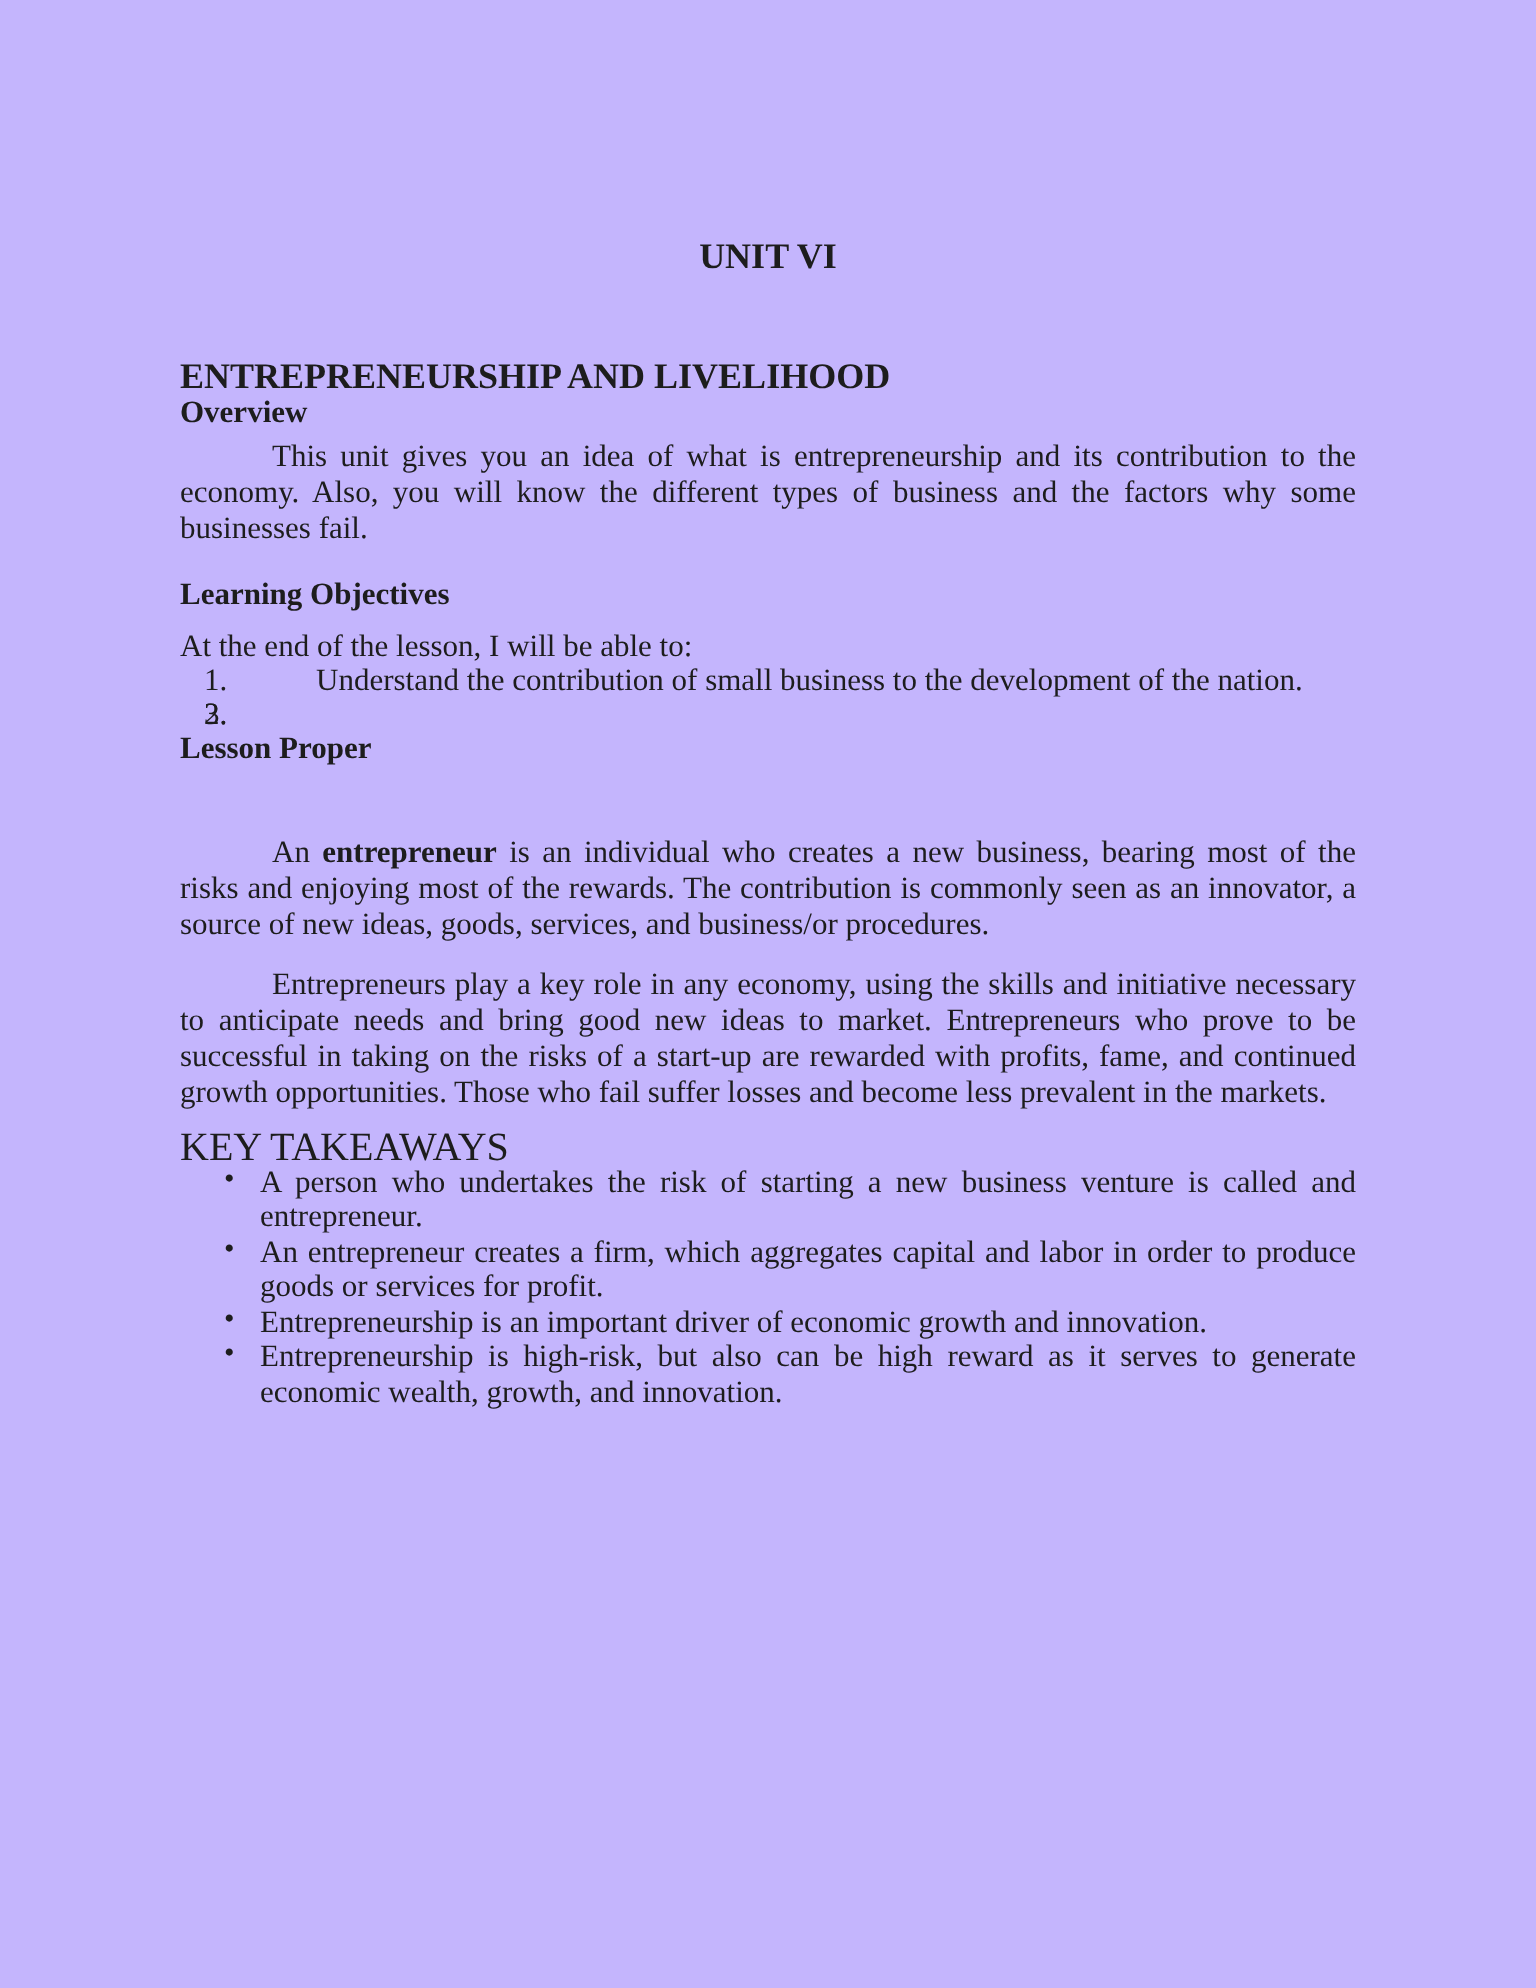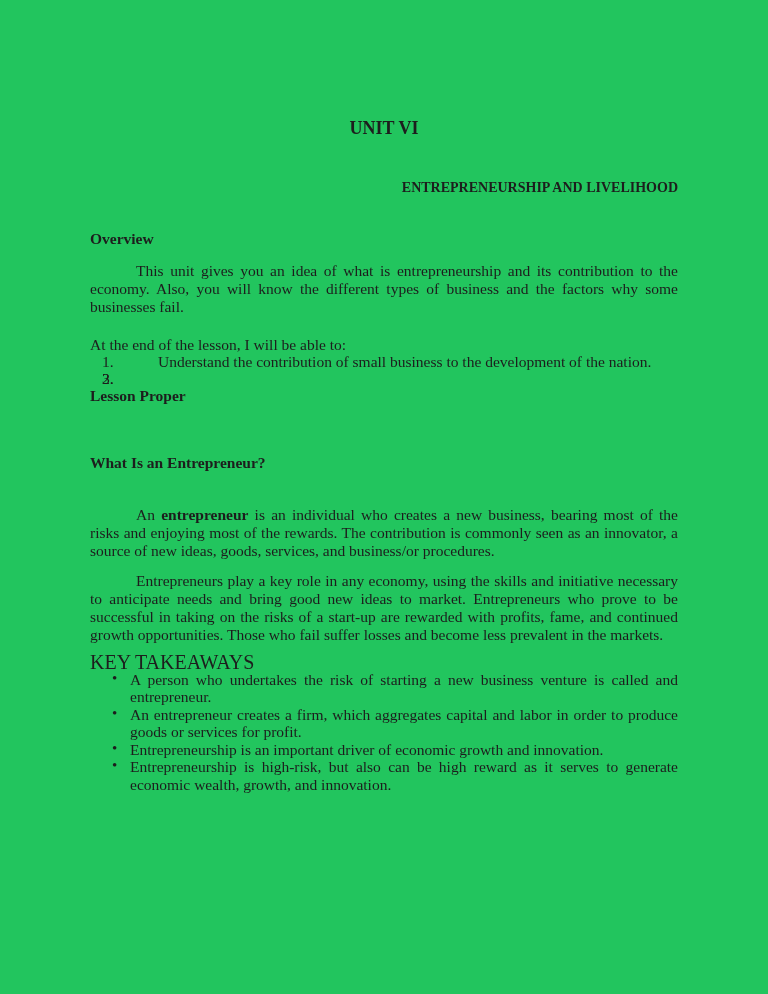--- a/index.html
+++ b/index.html
@@ -5,64 +5,64 @@
   html, body {
     margin: 0;
     padding: 0;
     background: #ffffff;
   }
   .page {
     position: relative;
     width: 768px;
     height: 994px;
     margin: 0;
-    background: #22c55e;
+    background: #c4b5fd;
     box-sizing: border-box;
     padding: 118px 90px 0 90px;
     overflow: hidden;
     font-family: "Liberation Serif", "DejaVu Serif", serif;
     color: #1d1d1d;
     font-size: 15.5px;
     line-height: 18px;
   }
   .doc-title {
     margin: 0;
     font-size: 18px;
     line-height: 20px;
     font-weight: bold;
     text-align: center;
   }
   .doc-subtitle {
     margin: 40px 0 0 0;
-    font-size: 14px;
+    font-size: 18px;
     line-height: 20px;
     font-weight: bold;
-    text-align: right;
+    text-align: left;
   }
   .heading {
     margin: 0;
     font-size: 15.5px;
     line-height: 18px;
     font-weight: bold;
   }
   .plain-heading {
     margin: 0;
     font-size: 20px;
     line-height: 18px;
     font-weight: normal;
   }
   .para {
     margin: 0;
     text-align: justify;
     text-indent: 46px;
   }
-  .mt-overview-h   { margin-top: 32px; }
-  .mt-overview-p   { margin-top: 14px; }
+  .mt-overview-h   { }
+  .mt-overview-p   { margin-top: 4px; }
   .mt-objectives-h { margin-top: 15px; }
-  .mt-objectives-i { margin-top: 20px; }
+  .mt-objectives-i { margin-top: 8px; }
   .mt-objectives-l { margin-top: 12px; }
   .mt-lesson-h     { margin-top: 16px; }
   .mt-whatis-h     { margin-top: 49px; }
   .mt-para1        { margin-top: 34px; }
   .mt-para2        { margin-top: 12px; }
   .mt-takeaways-h  { margin-top: 9px; }
   .mt-takeaways-l  { margin-top: 16px; }
   .num-list { margin: 0; padding: 0; }
   .num-item {
     position: relative;
@@ -98,39 +98,39 @@
 <div class="page">
 
   <h1 class="doc-title">UNIT VI</h1>
 
   <h2 class="doc-subtitle">ENTREPRENEURSHIP AND LIVELIHOOD</h2>
 
   <h3 class="heading mt-overview-h">Overview</h3>
 
   <p class="para mt-overview-p">This unit gives you an idea of what is entrepreneurship and its contribution to the economy. Also, you will know the different types of business and the factors why some businesses fail.</p>
 
+  <h3 class="heading mt-objectives-h">Learning Objectives</h3>
 
   <p class="para mt-objectives-i" style="text-indent:0;">At the end of the lesson, I will be able to:</p>
 
   <div class="num-list mt-objectives-l">
     <div class="num-item">
       <span class="marker">1.</span>
       <span>Understand the contribution of small business to the development of the nation.</span>
     </div>
     <div class="num-item">
       <span class="marker">2.</span>
     </div>
     <div class="num-item">
       <span class="marker">3.</span>
     </div>
   </div>
 
   <h3 class="heading mt-lesson-h">Lesson Proper</h3>
 
-  <h3 class="heading mt-whatis-h">What Is an Entrepreneur?</h3>
 
   <p class="para mt-para1"><span>An </span><span class="bold">entrepreneur</span><span> is an individual who creates a new business, bearing most of the risks and enjoying most of the rewards. The contribution is commonly seen as an innovator, a source of new ideas, goods, services, and business/or procedures.</span></p>
 
   <p class="para mt-para2">Entrepreneurs play a key role in any economy, using the skills and initiative necessary to anticipate needs and bring good new ideas to market. Entrepreneurs who prove to be successful in taking on the risks of a start-up are rewarded with profits, fame, and continued growth opportunities. Those who fail suffer losses and become less prevalent in the markets.</p>
 
   <p class="plain-heading mt-takeaways-h">KEY TAKEAWAYS</p>
 
   <div class="bullet-list mt-takeaways-l">
     <div class="bullet-item">
       <span class="marker">•</span>

